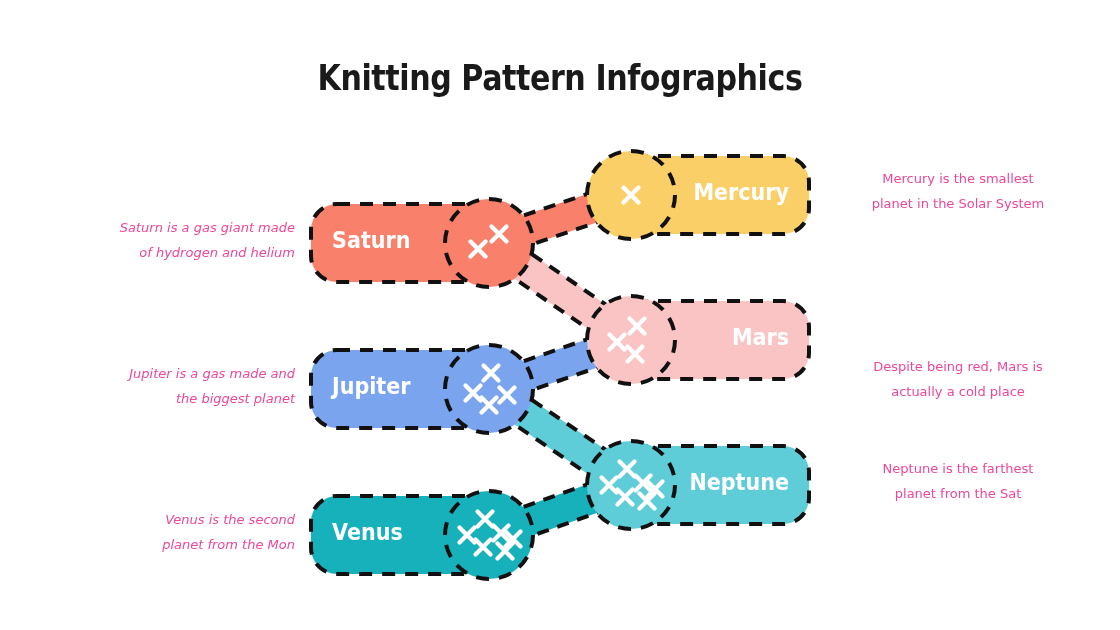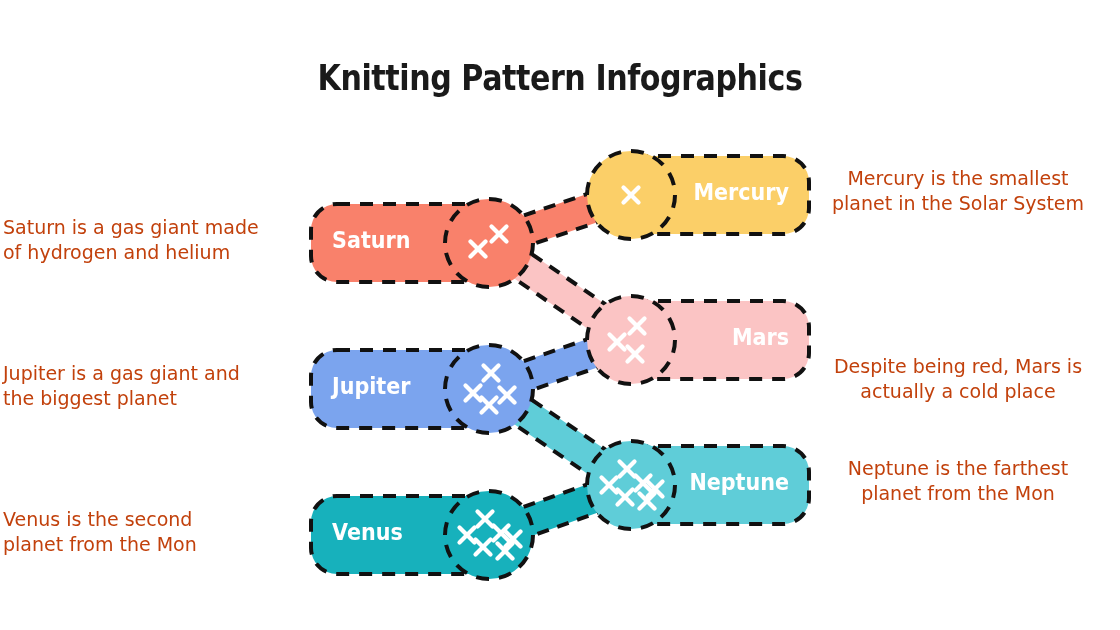--- a/index.html
+++ b/index.html
@@ -44,28 +44,30 @@
     position: absolute;
     left: 0;
     top: 0;
     width: 1120px;
     height: 630px;
   }
 
   
   .desc {
     position: absolute;
-    font-size: 19px;
+    font-size: 13px;
     line-height: 25px;
-    color: #c2410c;
+    color: #ec4899;
     white-space: pre-line;
   }
   .desc.left {
-    right: 852px;
+    text-align: right;
+    right: 825px;
     width: 265px;
+    font-style: italic;
   }
   .desc.right {
     text-align: center;
     left: 822px;
     width: 272px;
   }
 
   
   .planet-label {
     position: absolute;
@@ -198,21 +200,21 @@
       <div class="planet-label lbl-right" style="top: 469px; left: 0px; width: 789px; text-align: right;">Neptune</div>
       <div class="planet-label lbl-left" style="top: 519px; left: 332px;">Venus</div>
     </div>
   <div id="descriptions-layer">
       <div class="desc left" style="top: 215px;">Saturn is a gas giant made
 of hydrogen and helium</div>
       <div class="desc right" style="top: 166px;">Mercury is the smallest
 planet in the Solar System</div>
       <div class="desc right" style="top: 311px; margin-top: 43px;">Despite being red, Mars is
 actually a cold place</div>
-      <div class="desc left" style="top: 361px;">Jupiter is a gas giant and
+      <div class="desc left" style="top: 361px;">Jupiter is a gas made and
 the biggest planet</div>
       <div class="desc right" style="top: 456px;">Neptune is the farthest
-planet from the Mon</div>
+planet from the Sat</div>
       <div class="desc left" style="top: 507px;">Venus is the second
 planet from the Mon</div>
     </div>
 
 </div>
 
 </body></html>

